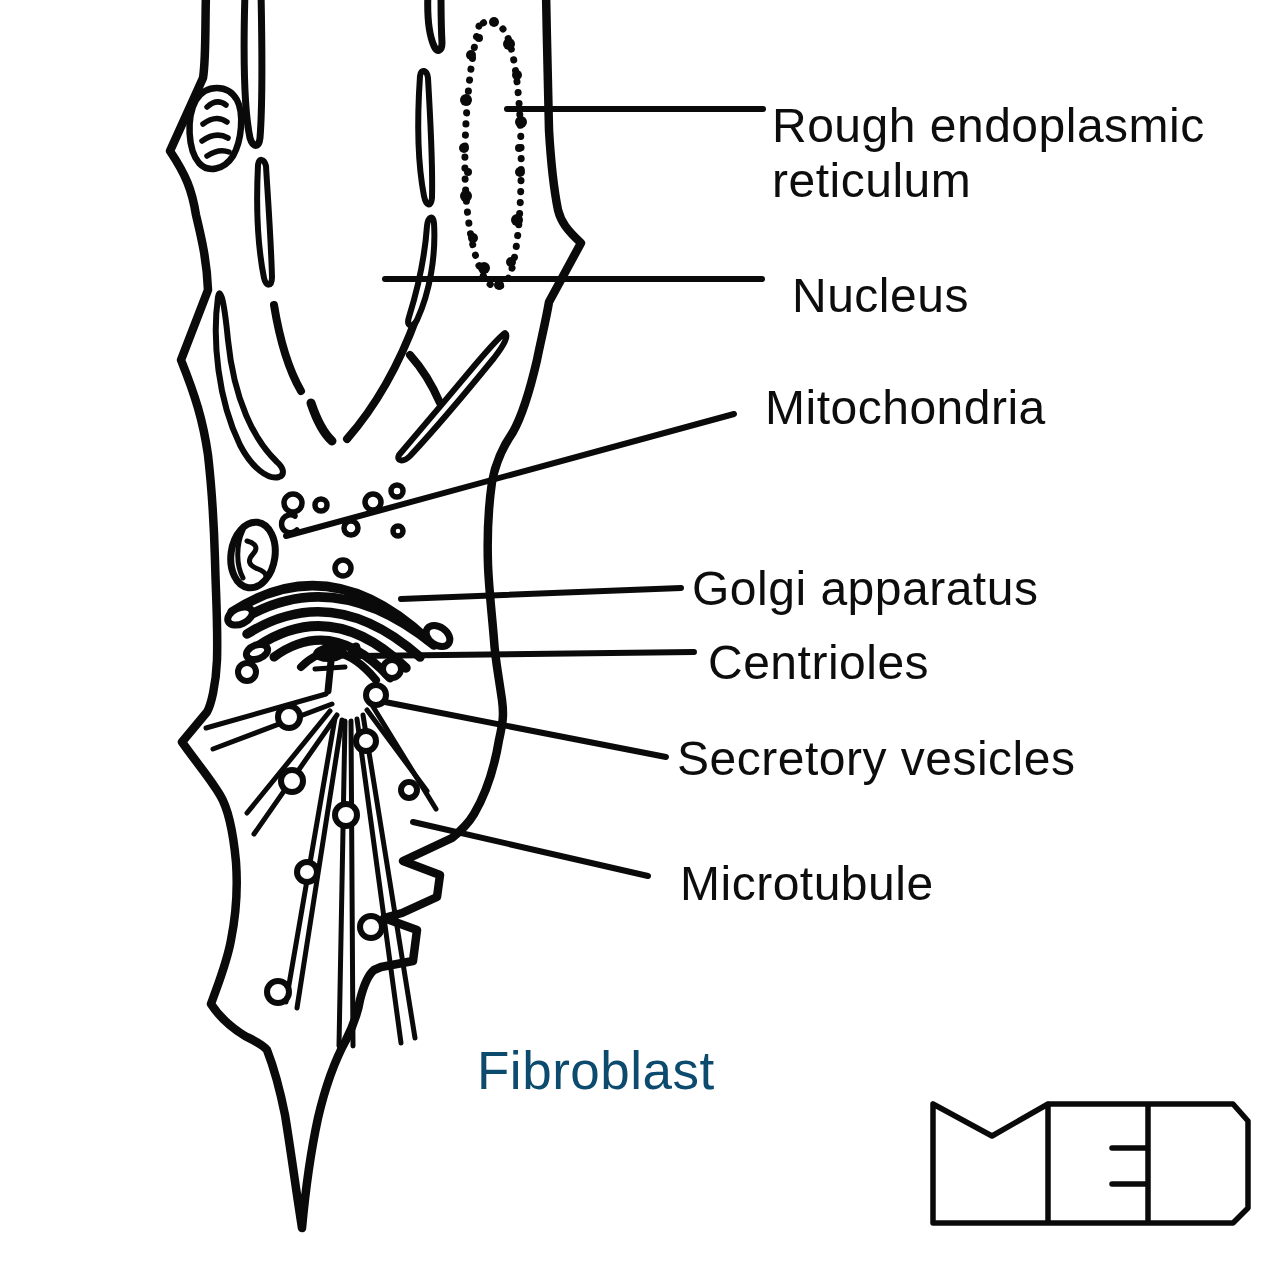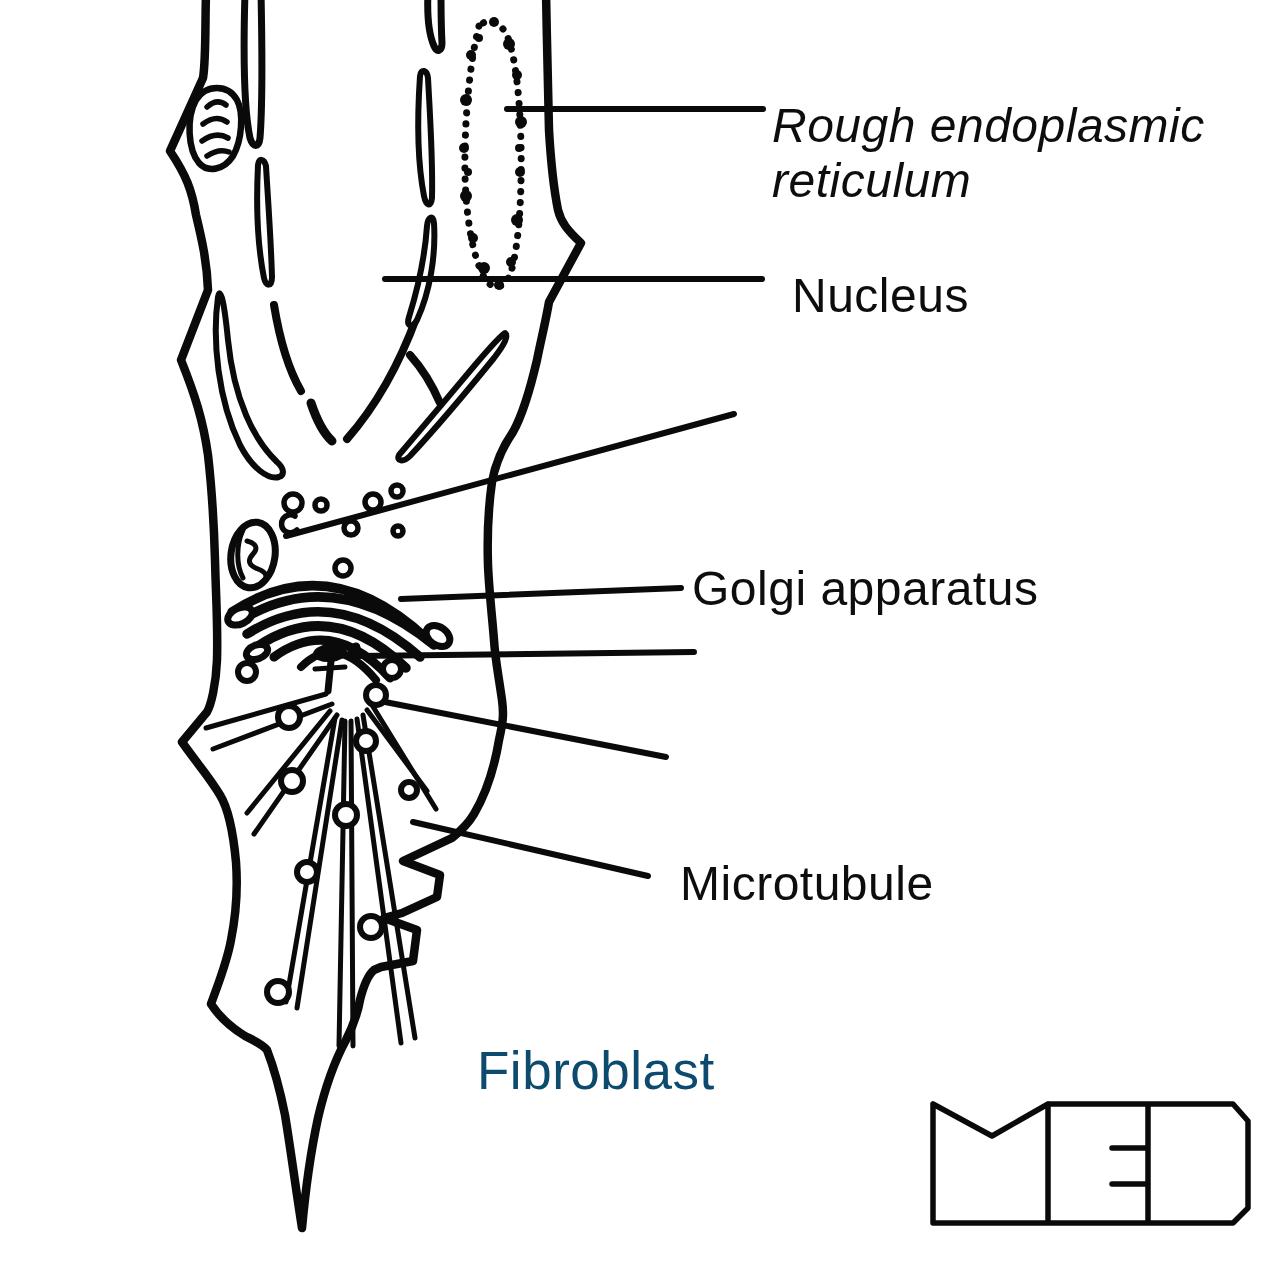--- a/index.html
+++ b/index.html
@@ -5,21 +5,21 @@
   html,body{margin:0;padding:0;background:#ffffff;}
   #stage{
     position:relative;width:1280px;height:1280px;background:#ffffff;
     font-family:"Liberation Sans", sans-serif;overflow:hidden;
   }
   #art{position:absolute;left:0;top:0;width:1280px;height:1280px;}
   .lbl{
     position:absolute;color:#0d0d0d;font-size:48px;line-height:55px;
     letter-spacing:0.5px;white-space:nowrap;
   }
-  .lbl.wrap{white-space:normal;width:460px;font-style:italic;}
+  .lbl.wrap{white-space:normal;width:460px;}
   .caption{
     position:absolute;color:#0c4a6e;font-size:53px;line-height:58px;letter-spacing:0.5px;
   }
   .sr-only{
     position:absolute;width:1px;height:1px;overflow:hidden;clip:rect(0 0 0 0);white-space:nowrap;
   }
   
   .ink{stroke:#0a0a0a;fill:none;stroke-linecap:round;stroke-linejoin:round;}
   .sliver{stroke:#0a0a0a;fill:#ffffff;stroke-linecap:round;stroke-linejoin:round;}
   .solid{fill:#0a0a0a;stroke:none;}
@@ -200,23 +200,26 @@
         M 1148,1104 L 1148,1223
         M 1112,1148 L 1148,1148
         M 1112,1184 L 1148,1184"></path>
     </g>
   </svg>
 
   <div class="lbl wrap" style="left:772px;top:98px;">Rough endoplasmic reticulum</div>
 
   <div class="lbl" style="left:772px;top:268px;margin-left:20px;">Nucleus</div>
 
+  <div class="lbl" style="left:765px;top:380px;">Mitochondria</div>
 
   <div class="lbl" style="left:692px;top:561px;">Golgi apparatus</div>
 
-
+  <div class="lbl" style="left:708px;top:635px;">Centrioles</div>
+
+  <div class="lbl" style="left:677px;top:731px;">Secretory vesicles</div>
 
   <div class="lbl" style="left:680px;top:856px;">Microtubule</div>
 
   <div class="caption" style="left:477px;top:1042px;">Fibroblast</div>
 
   <span class="sr-only">MED</span>
 </div>
 
 </body></html>

